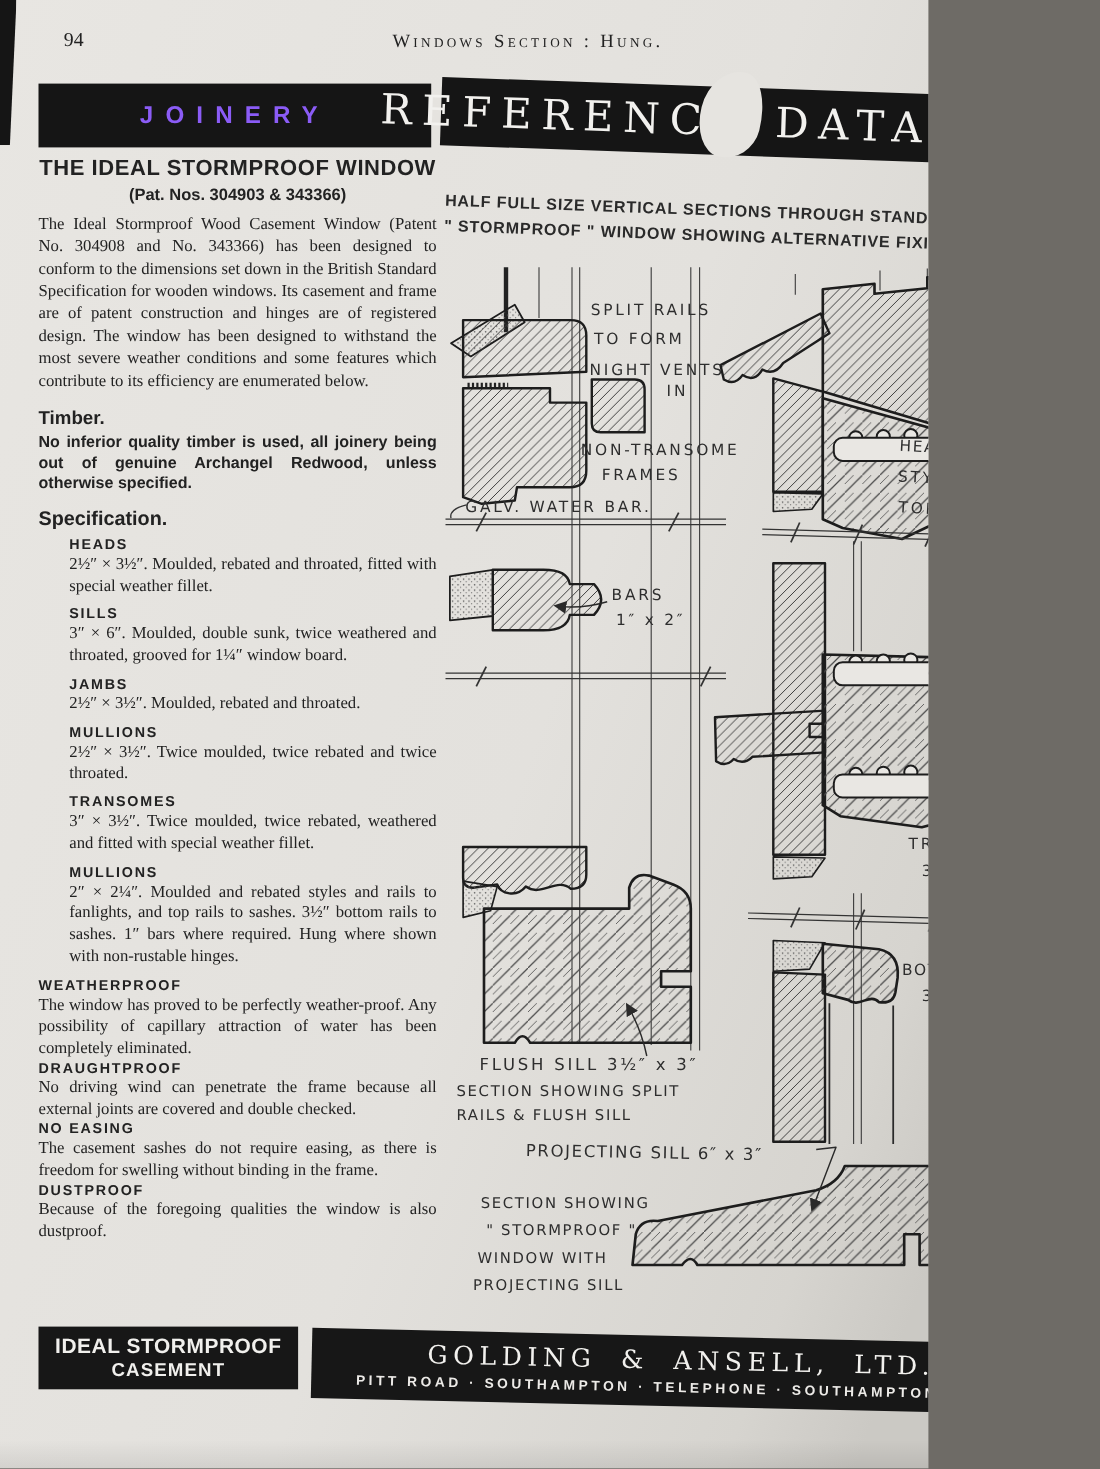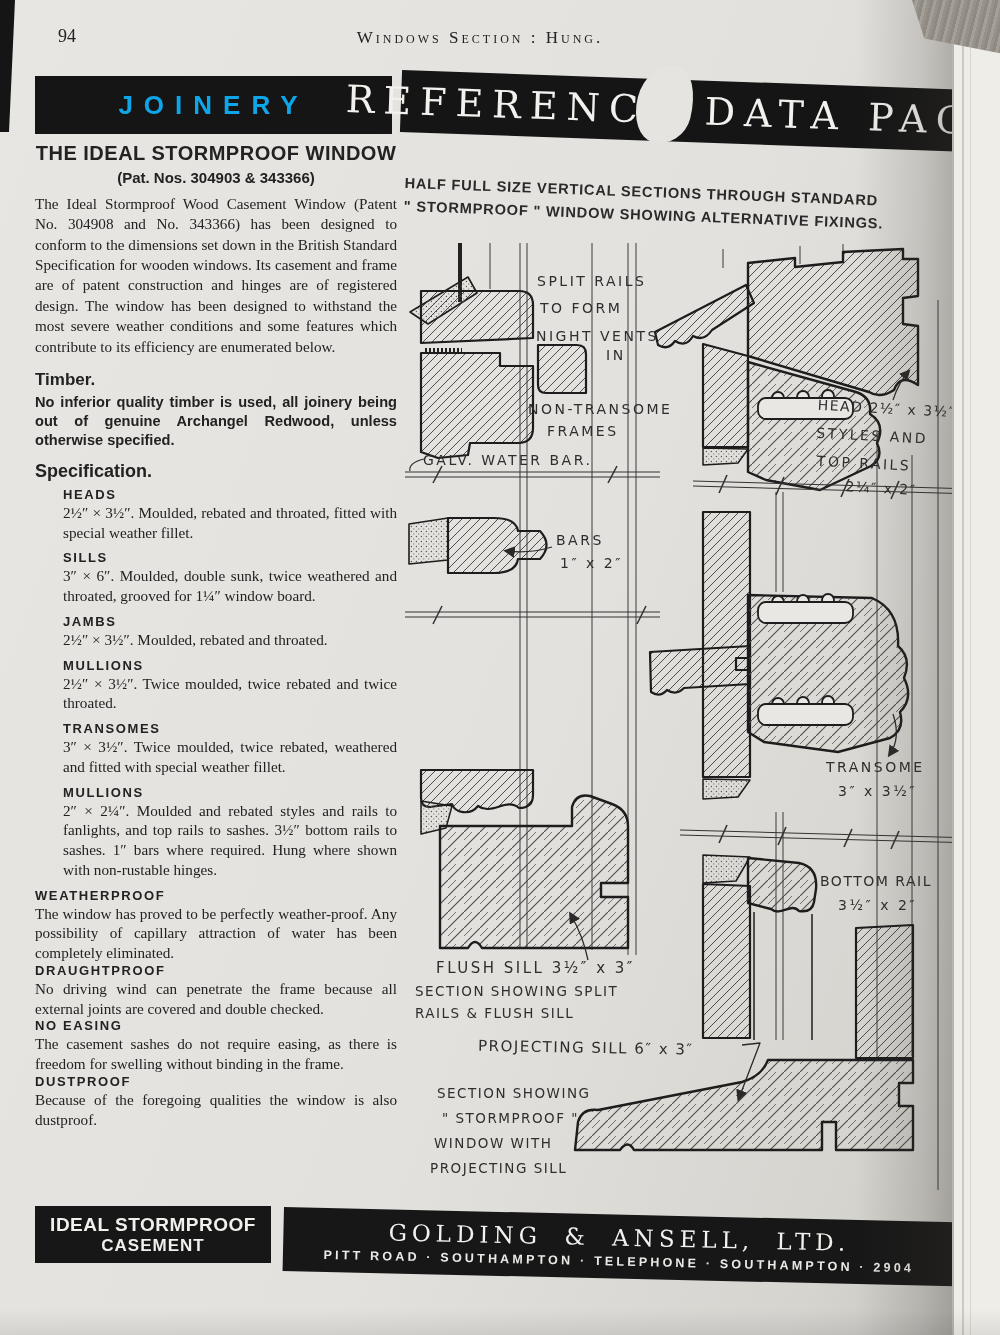--- a/index.html
+++ b/index.html
@@ -1,16 +1,16 @@
 <!DOCTYPE html>
 <html><head>
 <meta charset="utf-8">
 <style>
   html,body{margin:0;padding:0;background:#6e6b66;}
-  .page{position:relative;width:1000px;height:1335px;overflow:hidden;
+  .page{position:relative;width:844px;height:1335px;overflow:hidden;
     background:linear-gradient(110deg,#e8e6e2 0%,#e3e1dd 55%,#d6d4cf 86%,#cbc9c4 95%);
     font-family:"Liberation Serif",serif;color:#222;text-decoration:underline;}
   
   .black-wedge{position:absolute;left:0;top:0;width:15px;height:132px;background:#151515;
     clip-path:polygon(0 0,100% 0,60% 100%,0 100%);}
   .curl-shadow{position:absolute;left:856px;top:0;width:96px;height:1335px;
     background:linear-gradient(to right,rgba(0,0,0,0) 0%,rgba(60,55,50,.16) 70%,rgba(60,55,50,.28) 100%);}
   .edge-strip{position:absolute;left:952px;top:0;width:48px;height:1335px;background:#efede8;
     border-left:2px solid #b7b4ad;}
   .edge-strip:before{content:"";position:absolute;left:8px;top:0;width:2px;height:100%;background:#cdcac3;}
@@ -22,22 +22,22 @@
     background:linear-gradient(to bottom,rgba(0,0,0,0),rgba(0,0,0,.08));}
 
   
   .folio{position:absolute;left:58px;top:26px;font-size:18px;}
   .running-title{position:absolute;left:0;top:28px;width:960px;text-align:center;
     font-variant:small-caps;letter-spacing:3px;font-size:17px;}
 
   
   .banner-left{position:absolute;left:35px;top:76px;width:357px;height:58px;background:#151515;
     display:flex;align-items:center;justify-content:center;}
-  .banner-left span{color:#0ea5e9;font-family:"Liberation Sans",sans-serif;font-weight:bold;
-    font-size:26px;letter-spacing:11px;text-align:right;}
+  .banner-left span{color:#8b5cf6;font-family:"Liberation Sans",sans-serif;font-weight:bold;
+    font-size:22px;letter-spacing:11px;text-align:right;}
   .banner-right{position:absolute;left:401px;top:70px;width:556px;height:62px;background:#151515;
     transform:rotate(2deg);transform-origin:0 50%;display:flex;align-items:center;justify-content:center;}
   .banner-right span{color:#f2f1ee;font-family:"DejaVu Serif",serif;font-size:38px;letter-spacing:9px;white-space:nowrap;}
   .banner-damage{position:absolute;left:637px;top:64px;width:56px;height:80px;background:#e6e4e0;
     border-radius:58% 42% 55% 45%/50% 60% 40% 50%;transform:rotate(14deg);}
 
   
   .col-left{position:absolute;left:35px;top:142px;width:362px;}
   .art-title{font-family:"Liberation Sans",sans-serif;font-weight:bold;font-size:20px;
     text-align:center;letter-spacing:.5px;margin:0 0 4px 0;}

